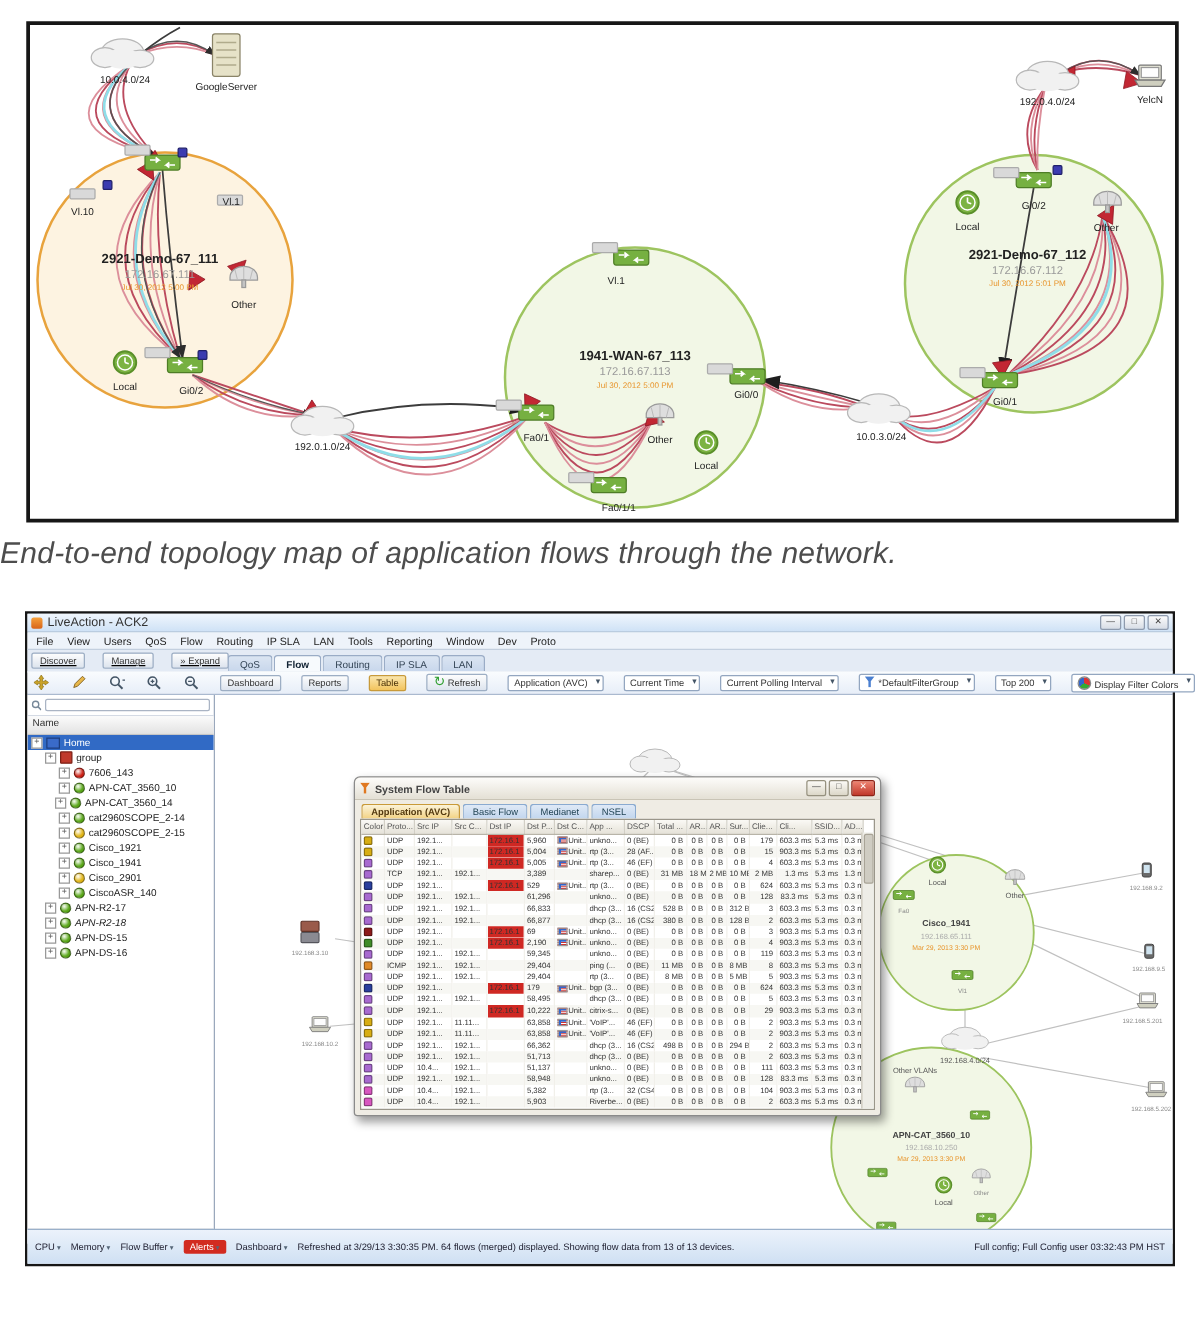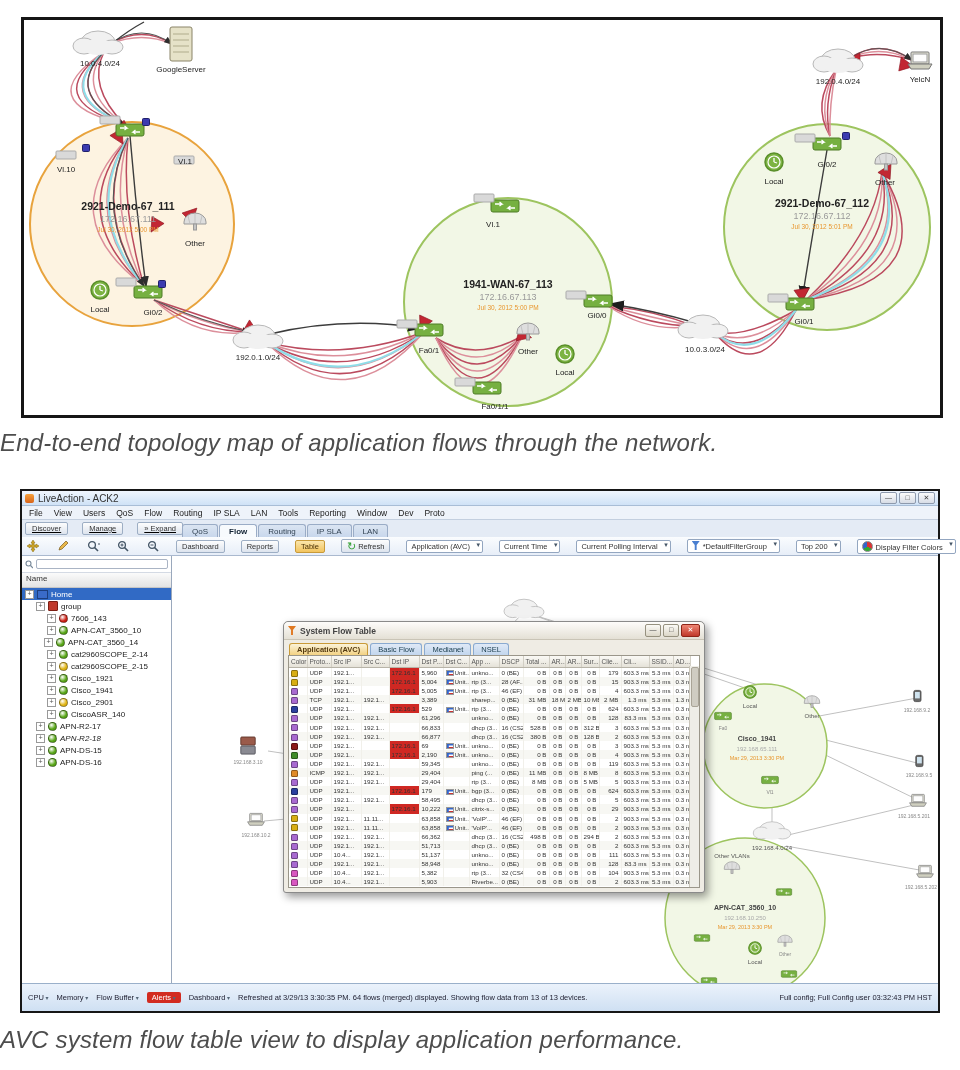--- a/index.html
+++ b/index.html
@@ -1106,14 +1106,13 @@
     <div class="statusbar" id="statusbar">
         <span class="st-seg">CPU</span>
         <span class="st-seg">Memory</span>
         <span class="st-seg">Flow Buffer</span>
         <span class="st-seg alert">Alerts</span>
         <span class="st-seg">Dashboard</span>
         <span class="st-msg">Refreshed at 3/29/13 3:30:35 PM. 64 flows (merged) displayed.  Showing flow data from 13 of 13 devices.</span>
         <span class="st-right">Full config; Full Config user    03:32:43 PM HST</span>
       </div>
   </div>
-  <div class="caption cap2">AVC system flow table view to display application performance.</div>
 </div>
 
 </body></html>

